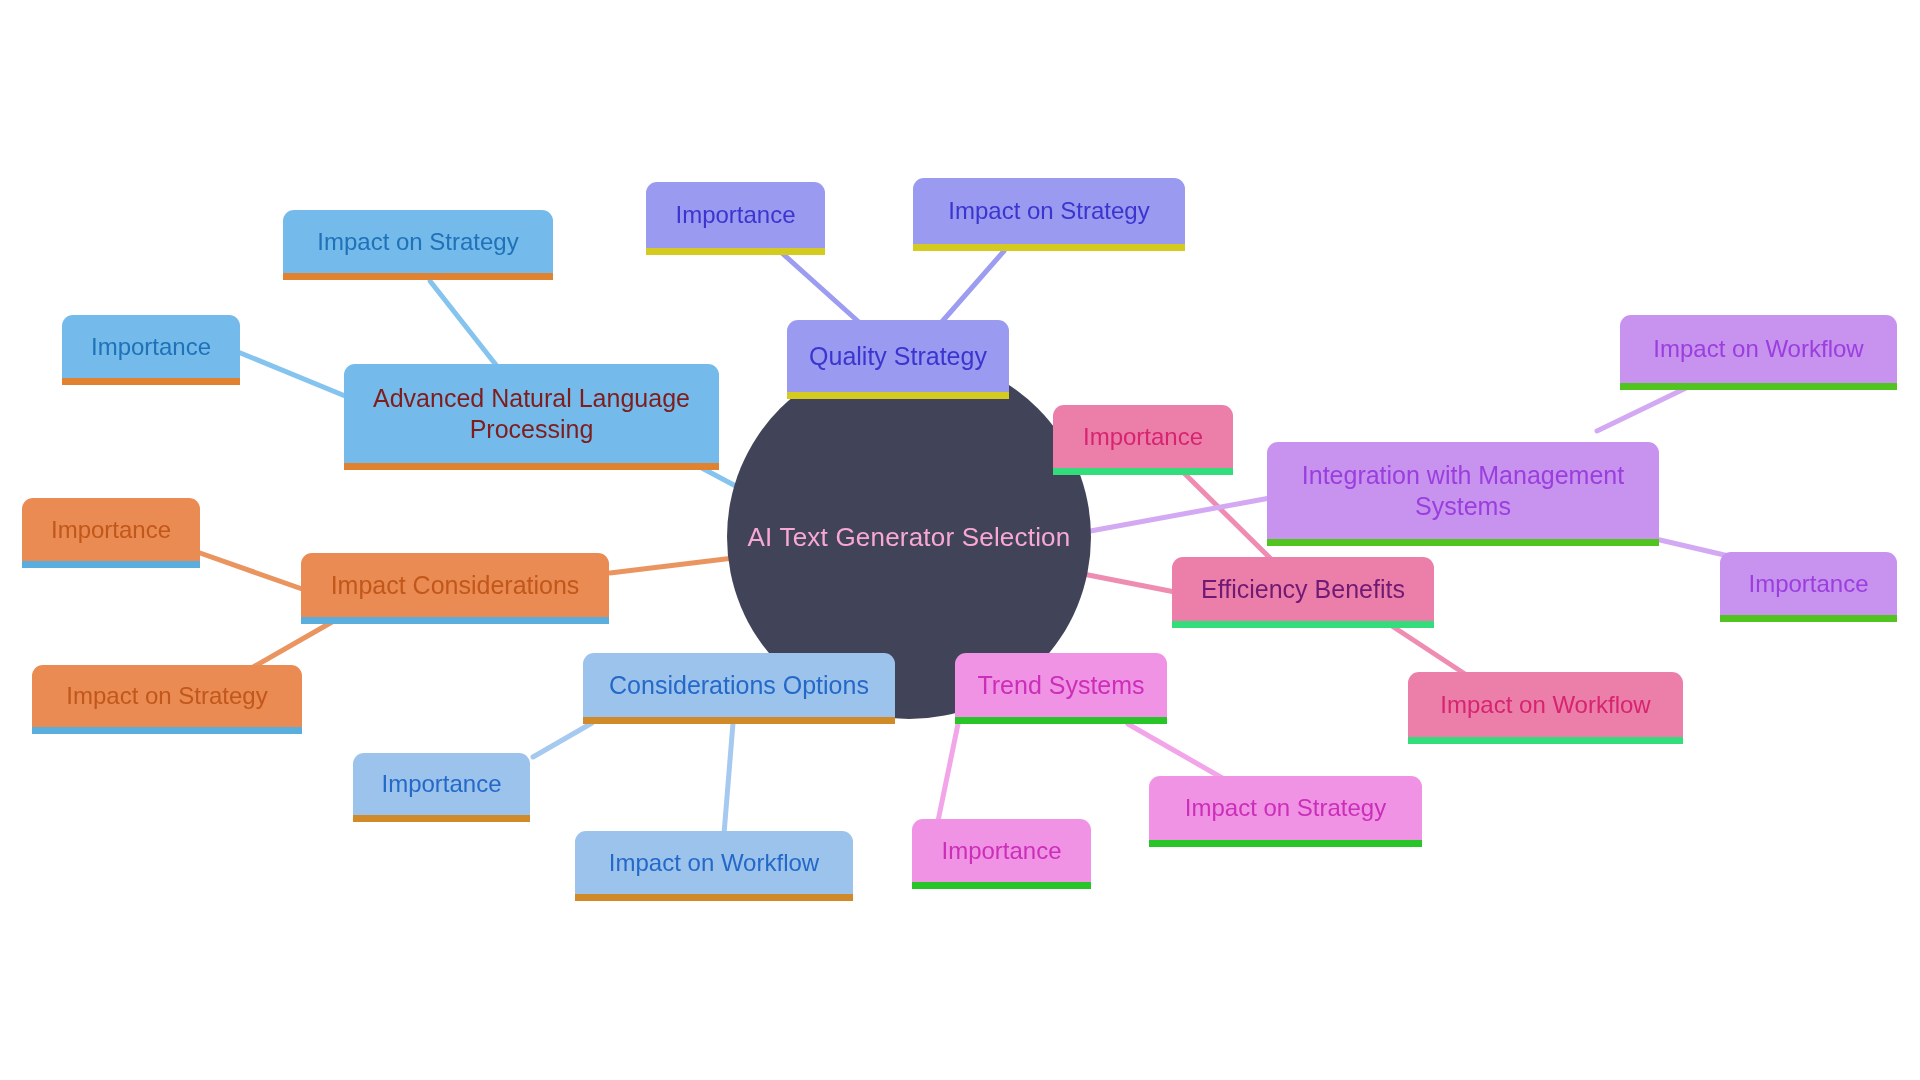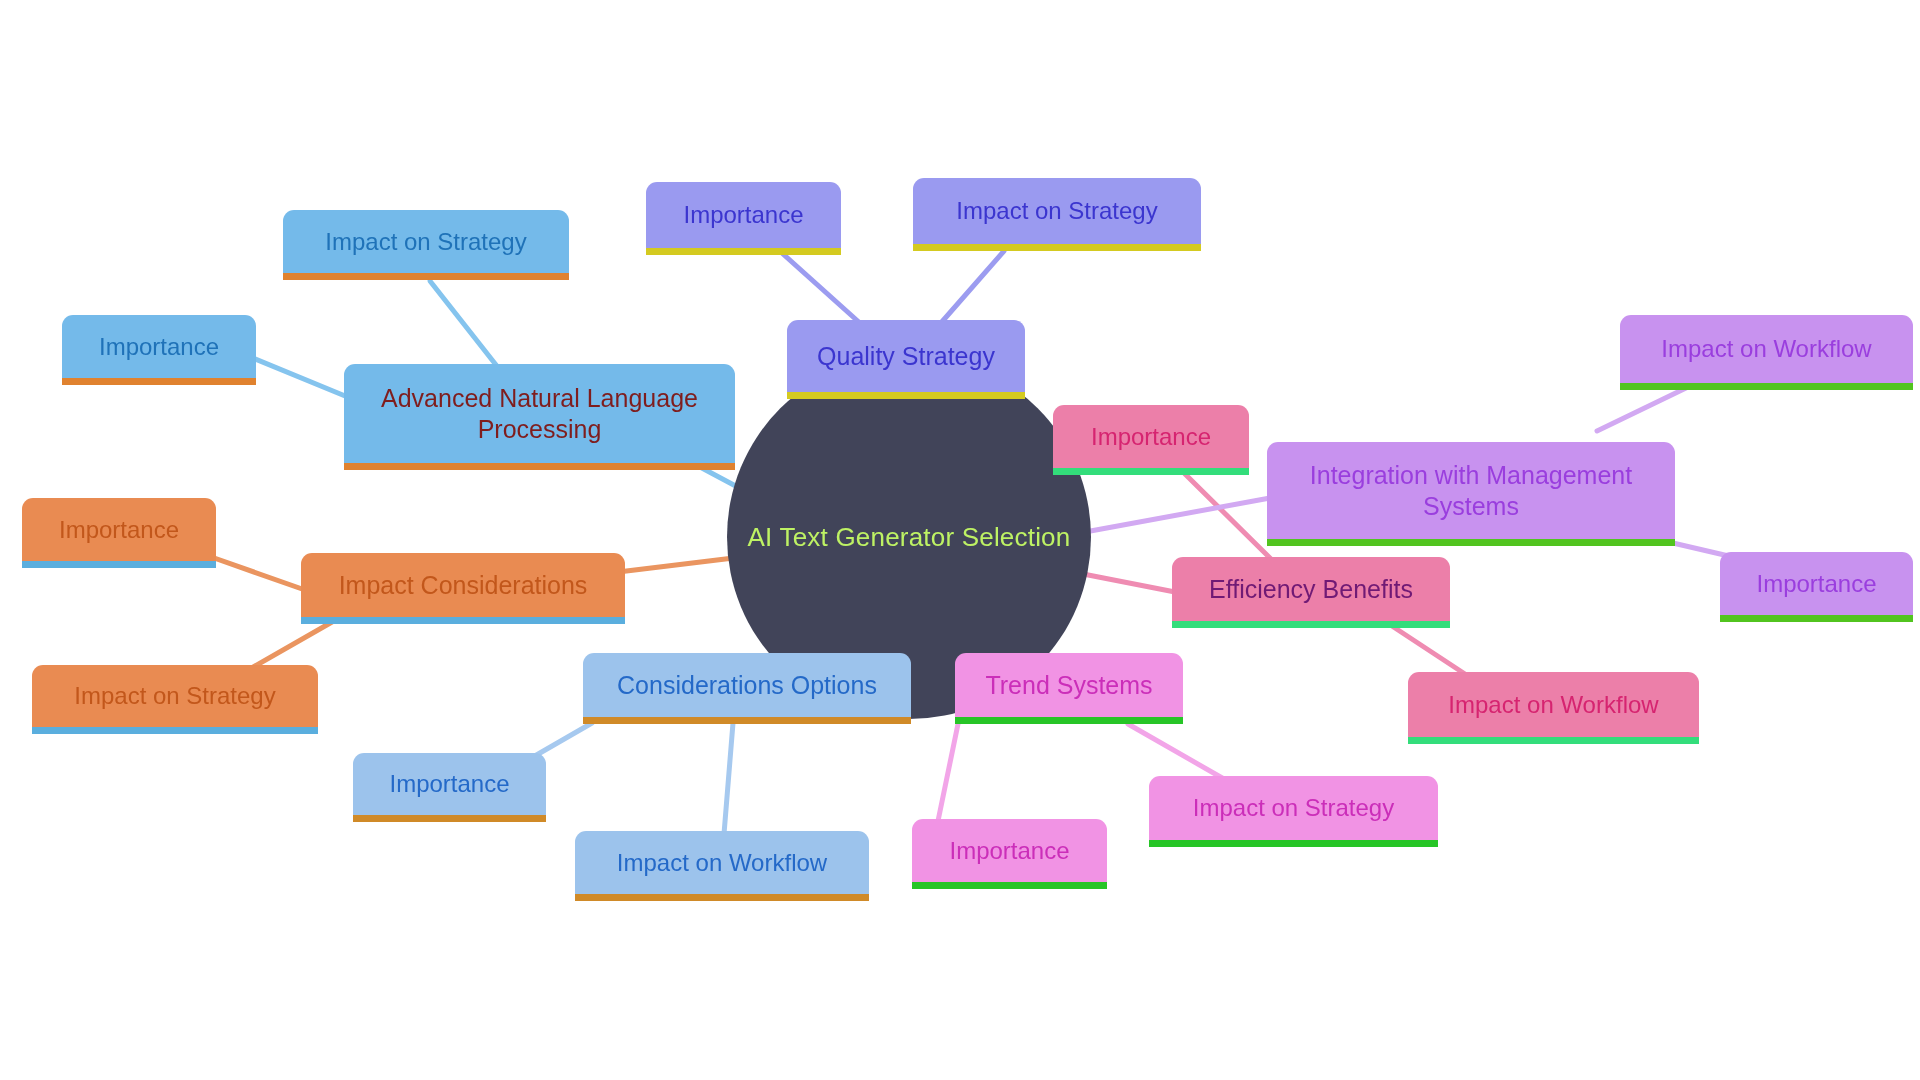--- a/index.html
+++ b/index.html
@@ -21,21 +21,21 @@
     font-size:26px;letter-spacing:.2px;
   }
   .mm-node{
     position:absolute;z-index:3;
     display:flex;align-items:center;justify-content:center;
     text-align:center;
     border-radius:11px 11px 0 0;
     box-sizing:content-box;
     font-size:24px;
     line-height:1.22;
-    padding:0 18px;
+    padding:0 10px;
   }
   .mm-node.root-branch{font-size:25px;}
 </style>
 </head>
 <body>
 
 <div id="canvas">
   <svg id="edges" width="1920" height="1080" viewBox="0 0 1920 1080">
       <line x1="783" y1="254" x2="861" y2="324" stroke="#9c9cf0" stroke-width="5" stroke-linecap="round"></line>
       <line x1="1004" y1="251" x2="940" y2="324" stroke="#9c9cf0" stroke-width="5" stroke-linecap="round"></line>
@@ -49,21 +49,21 @@
       <line x1="733" y1="723" x2="724" y2="834" stroke="#a6c9ef" stroke-width="5" stroke-linecap="round"></line>
       <line x1="958" y1="724" x2="938" y2="821" stroke="#f2a5e8" stroke-width="5" stroke-linecap="round"></line>
       <line x1="1128" y1="724" x2="1224" y2="779" stroke="#f2a5e8" stroke-width="5" stroke-linecap="round"></line>
       <line x1="1078" y1="573" x2="1175" y2="592" stroke="#ef8cb2" stroke-width="5" stroke-linecap="round"></line>
       <line x1="1185" y1="474" x2="1272" y2="560" stroke="#ef8cb2" stroke-width="5" stroke-linecap="round"></line>
       <line x1="1392" y1="626" x2="1468" y2="676" stroke="#ef8cb2" stroke-width="5" stroke-linecap="round"></line>
       <line x1="1085" y1="532" x2="1270" y2="498" stroke="#d2a9f2" stroke-width="5" stroke-linecap="round"></line>
       <line x1="1597" y1="431" x2="1686" y2="388" stroke="#d2a9f2" stroke-width="5" stroke-linecap="round"></line>
       <line x1="1630" y1="533" x2="1733" y2="557" stroke="#d2a9f2" stroke-width="5" stroke-linecap="round"></line>
     </svg>
-  <div id="center-node" style="left: 727px; top: 355px; height: 364px; width: 364px; background: rgb(65, 68, 89); color: #bef264;">
+  <div id="center-node" style="left: 727px; top: 355px; height: 364px; width: 364px; background: rgb(65, 68, 89); color: #f9a8d4;">
     <span>AI Text Generator Selection</span>
   </div>
   <div id="nodes">
       <div class="mm-node" style="left: 646px; top: 182px; width: 159px; height: 66px; background: rgb(154, 154, 240); color: rgb(59, 53, 207); border-bottom: 7px solid rgb(212, 202, 32);">
         <span>Importance</span>
       </div>
       <div class="mm-node" style="left: 913px; top: 178px; width: 252px; height: 66px; background: rgb(154, 154, 240); color: rgb(59, 53, 207); border-bottom: 7px solid rgb(212, 202, 32);">
         <span>Impact on Strategy</span>
       </div>
       <div class="mm-node root-branch" style="left: 787px; top: 320px; width: 202px; height: 72px; background: rgb(154, 154, 240); color: rgb(59, 53, 207); border-bottom: 7px solid rgb(212, 202, 32);">

